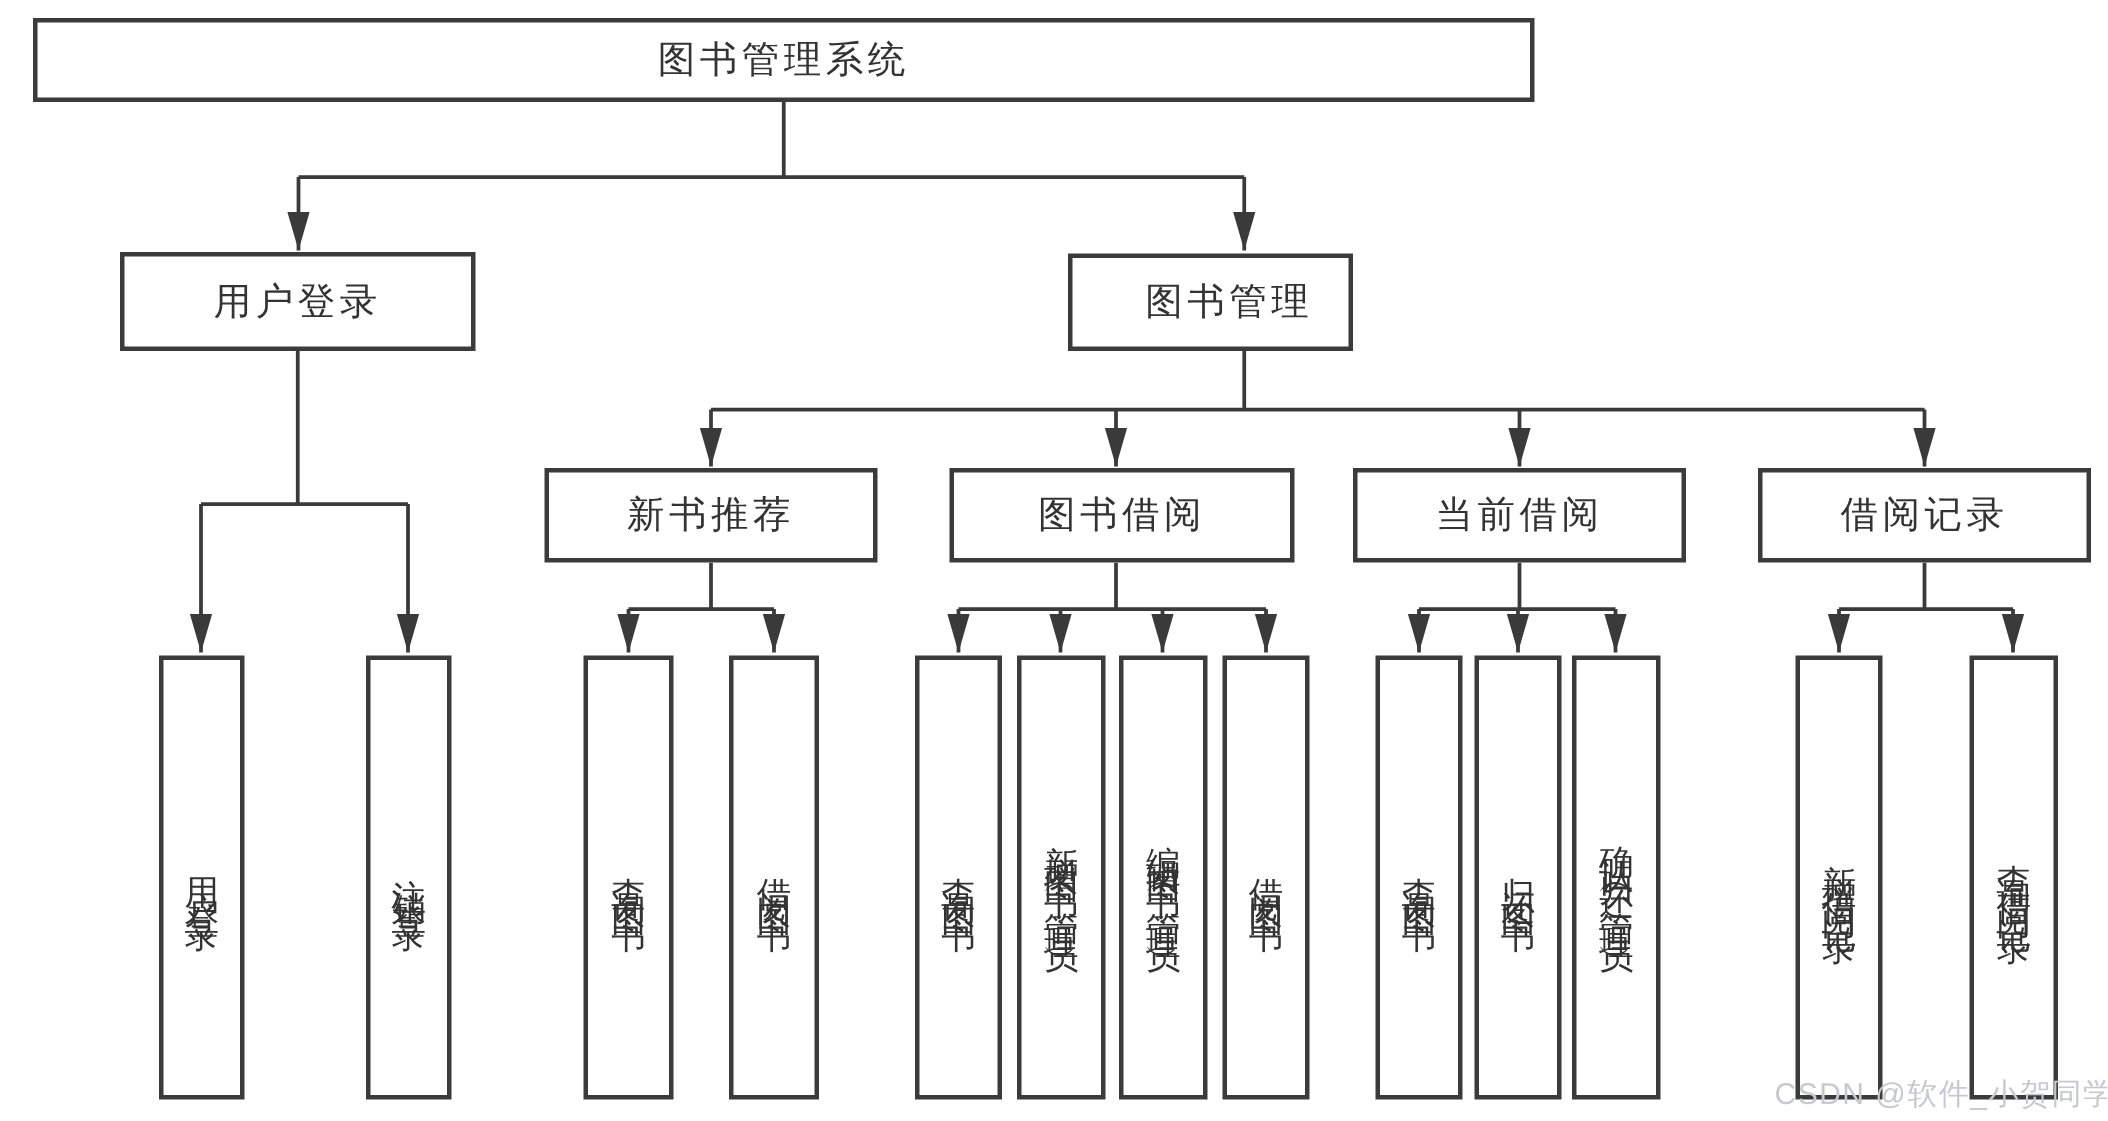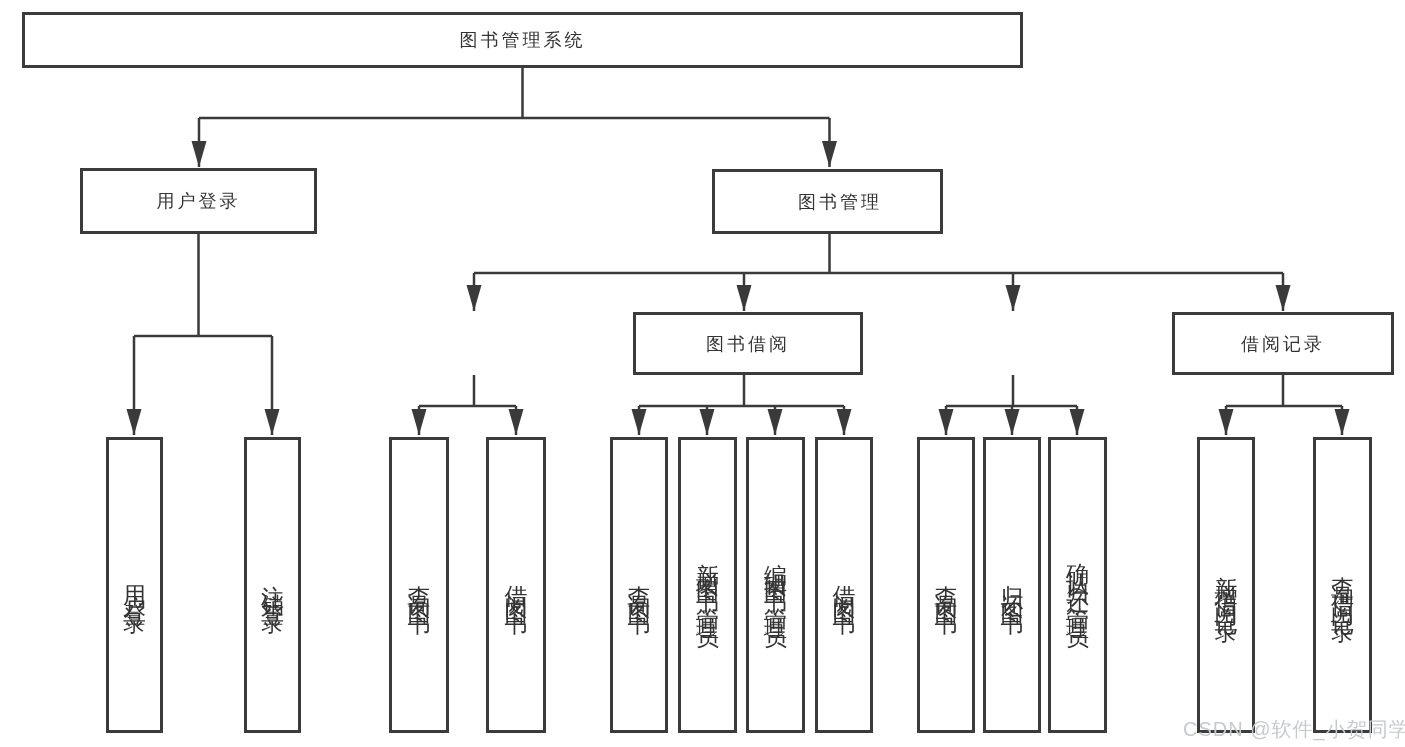--- a/index.html
+++ b/index.html
@@ -4,21 +4,21 @@
 <style>
   html,body{margin:0;padding:0;background:#ffffff;}
   .stage{
     position:relative;width:1405px;height:747px;background:#ffffff;overflow:hidden;
     font-family:"Liberation Sans","DejaVu Sans",sans-serif;color:#333333;
   }
   .stage svg{position:absolute;left:0;top:0;}
   .box{
     position:absolute;box-sizing:border-box;border:3px solid #3b3b3b;background:#ffffff;
     display:flex;align-items:center;justify-content:center;
-    font-size:18px;letter-spacing:3px;line-height:1;color:#333333;z-index:2;
+    font-size:25px;letter-spacing:3px;line-height:1;color:#333333;z-index:2;
     white-space:nowrap;
   }
   .leaf{
     writing-mode:vertical-rl;text-orientation:mixed;
     font-size:23px;letter-spacing:9px;line-height:1;
     padding:6px 0;white-space:normal;
   }
   .wm{
     position:absolute;left:1183px;top:716px;z-index:5;
     font-size:20px;letter-spacing:1px;color:#c6c9ce;white-space:nowrap;
@@ -63,23 +63,25 @@
       <line x1="1012" y1="406" x2="1012" y2="435" marker-end="url(#arw)"></line>
       <line x1="1077" y1="406" x2="1077" y2="435" marker-end="url(#arw)"></line>
       <line x1="1226" y1="406" x2="1226" y2="435" marker-end="url(#arw)"></line>
       <line x1="1342" y1="406" x2="1342" y2="435" marker-end="url(#arw)"></line>
     </g>
   </svg>
 
   <div class="box" style="left:22px;top:12px;width:1001px;height:56px;">图书管理系统</div>
 
   <div class="box" style="left:80px;top:168px;width:237px;height:66px;">用户登录</div>
-  <div class="box" style="left:712px;top:169px;width:231px;height:65px;padding-left:25px;">图书管理</div>
+  <div class="box" style="left:712px;top:169px;width:190px;height:65px;padding-left:25px;">图书管理</div>
 
+  <div class="box" style="left:363px;top:312px;width:222px;height:63px;">新书推荐</div>
   <div class="box" style="left:633px;top:312px;width:230px;height:63px;">图书借阅</div>
+  <div class="box" style="left:902px;top:312px;width:222px;height:63px;">当前借阅</div>
   <div class="box" style="left:1172px;top:312px;width:222px;height:63px;">借阅记录</div>
 
   <div class="box leaf" style="left:106px;top:437px;width:57px;height:296px;">用户登录</div>
   <div class="box leaf" style="left:244px;top:437px;width:57px;height:296px;">注销登录</div>
 
   <div class="box leaf" style="left:389px;top:437px;width:60px;height:296px;">查询图书</div>
   <div class="box leaf" style="left:486px;top:437px;width:60px;height:296px;">借阅图书</div>
 
   <div class="box leaf" style="left:610px;top:437px;width:58px;height:296px;">查询图书</div>
   <div class="box leaf" style="left:678px;top:437px;width:59px;height:296px;">新增图书（管理员）</div>

